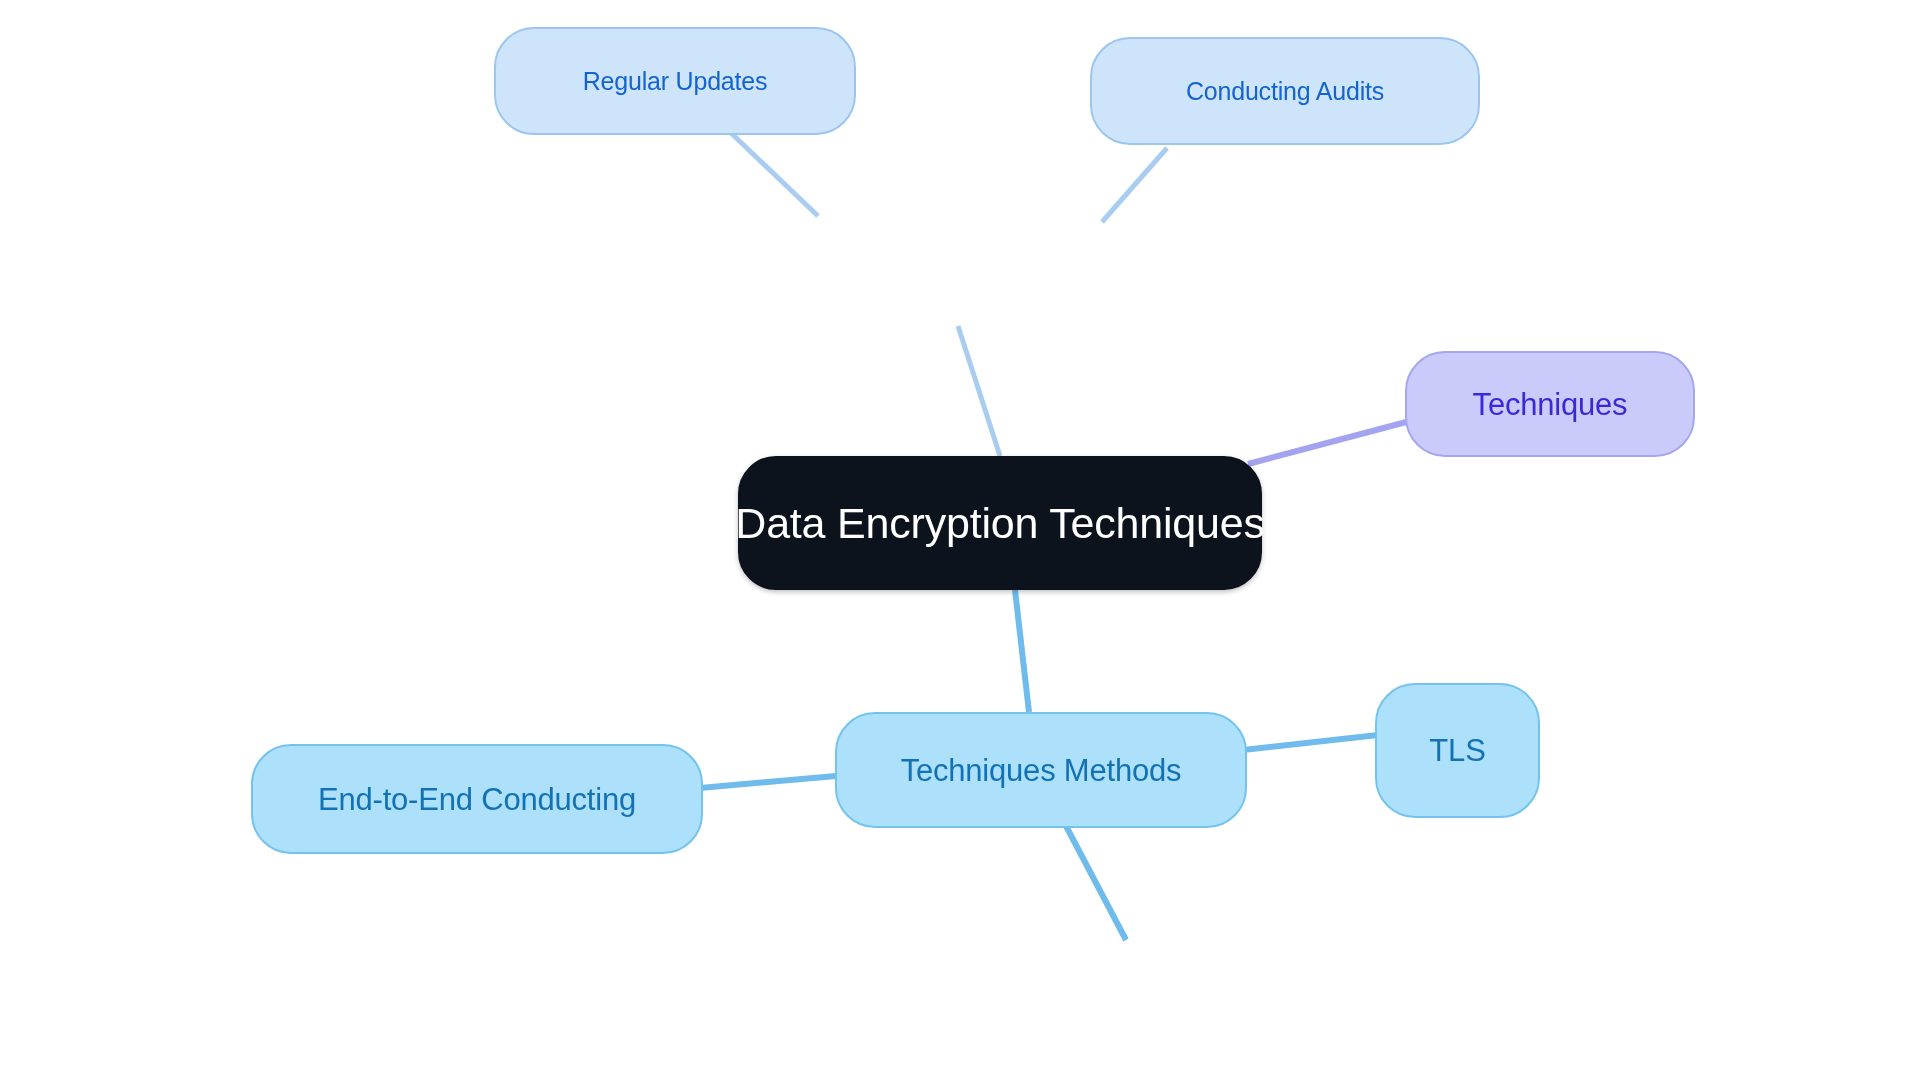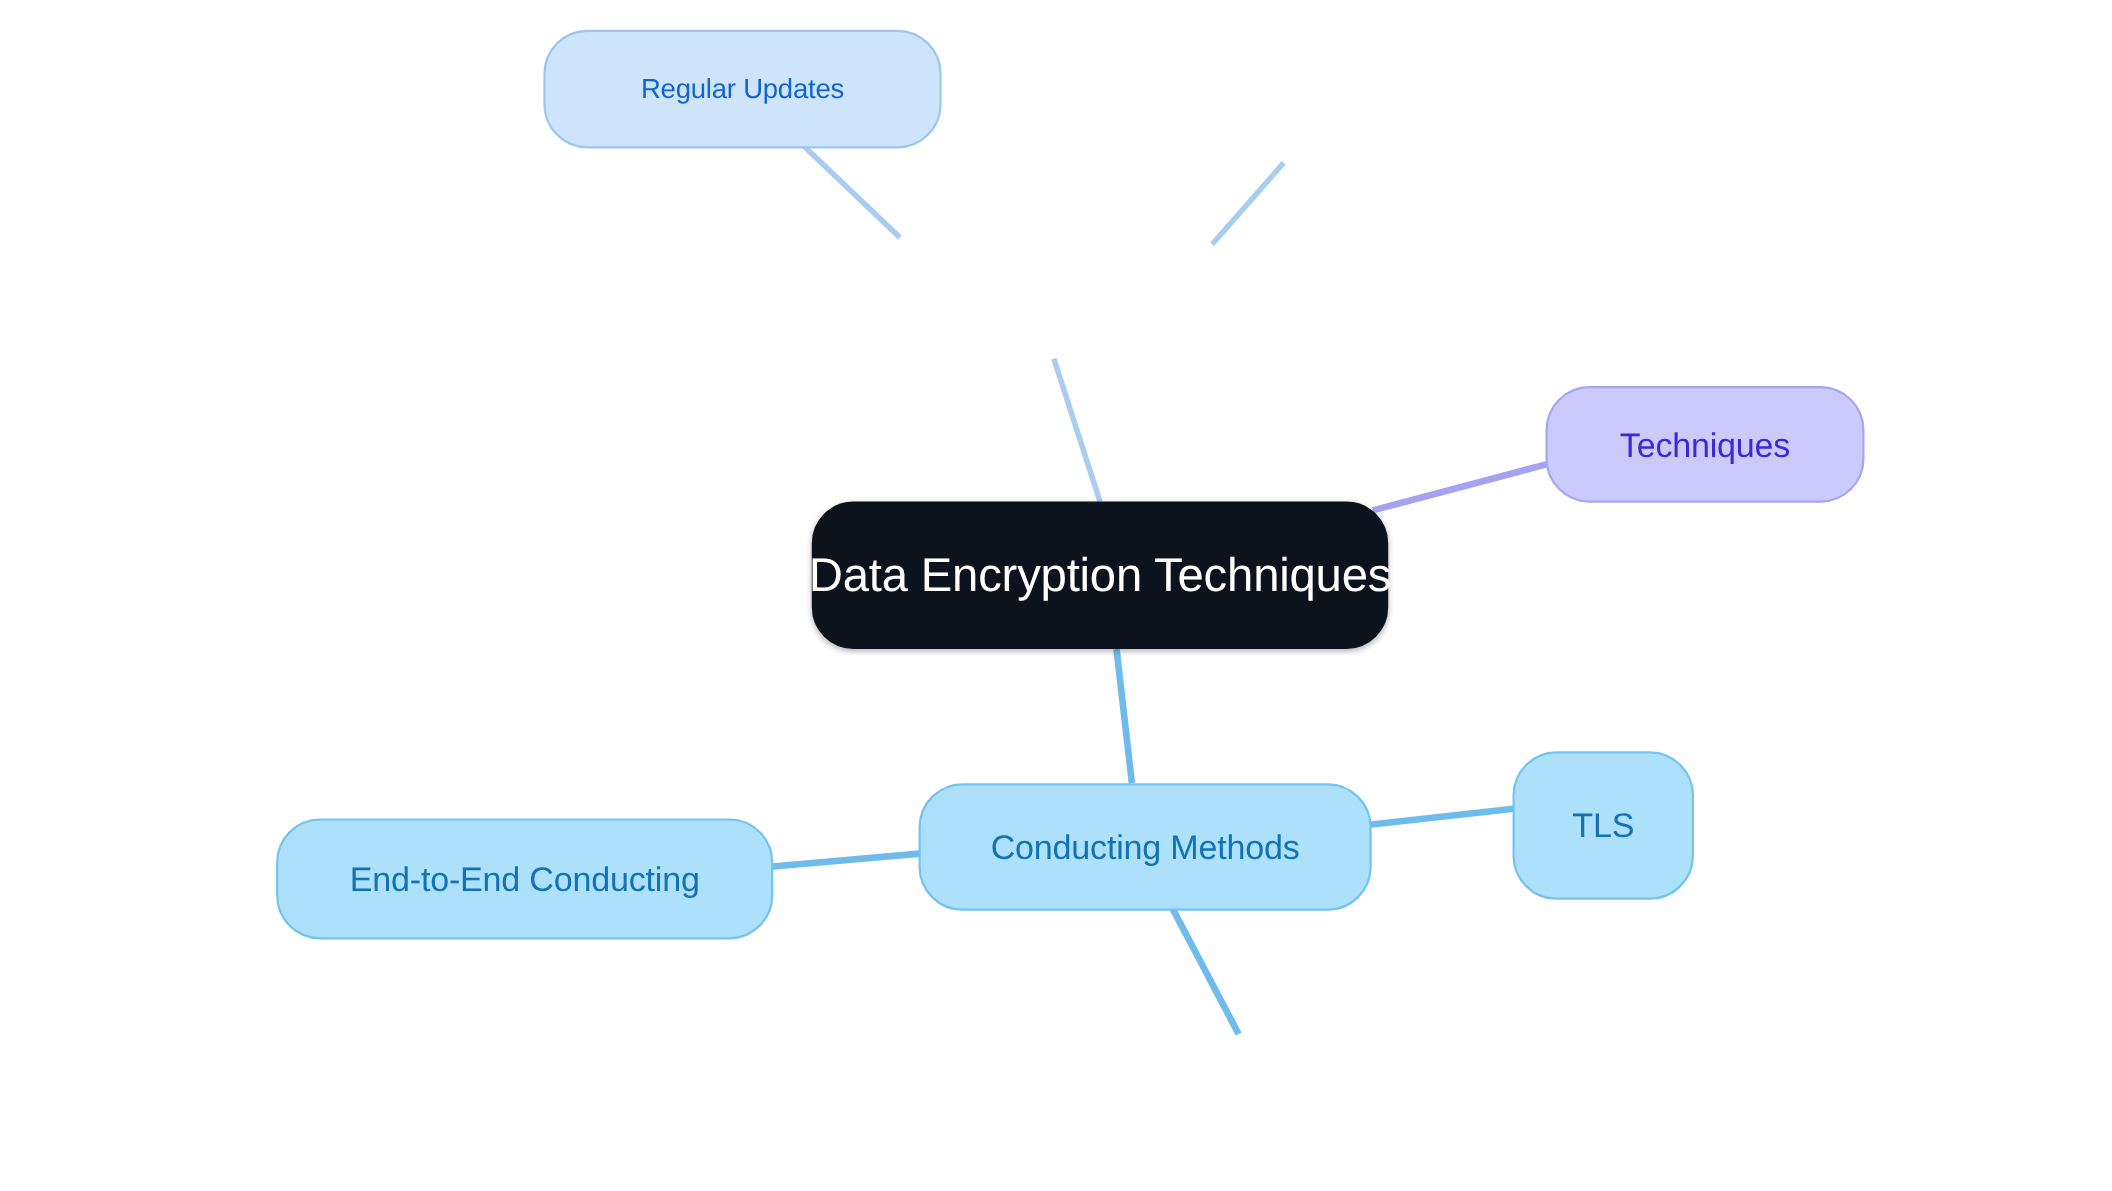--- a/index.html
+++ b/index.html
@@ -94,27 +94,30 @@
 
   <div class="node n-root" style="left: 738px; top: 456px; width: 524px; height: 134px;">
     <span class="node-label">Data Encryption Techniques</span>
   </div>
 
 
   <div class="node n-pale" style="left: 494px; top: 27px; width: 362px; height: 108px;">
     <span class="node-label">Regular Updates</span>
   </div>
 
+  <div class="node n-pale" style="left: 1090px; top: 37px; width: 390px; height: 108px;">
+    <span class="node-label">Conducting Audits</span>
+  </div>
 
   <div class="node n-violet" style="left: 1405px; top: 351px; width: 290px; height: 106px;">
     <span class="node-label">Techniques</span>
   </div>
 
   <div class="node n-sky" style="left: 835px; top: 712px; width: 412px; height: 116px;">
-    <span class="node-label">Conducting Methods</span>
+    <span class="node-label">Techniques Methods</span>
   </div>
 
   <div class="node n-sky" style="left: 251px; top: 744px; width: 452px; height: 110px;">
     <span class="node-label">End-to-End Conducting</span>
   </div>
 
   <div class="node n-sky" style="left: 1375px; top: 683px; width: 165px; height: 135px;">
     <span class="node-label">TLS</span>
   </div>
 

